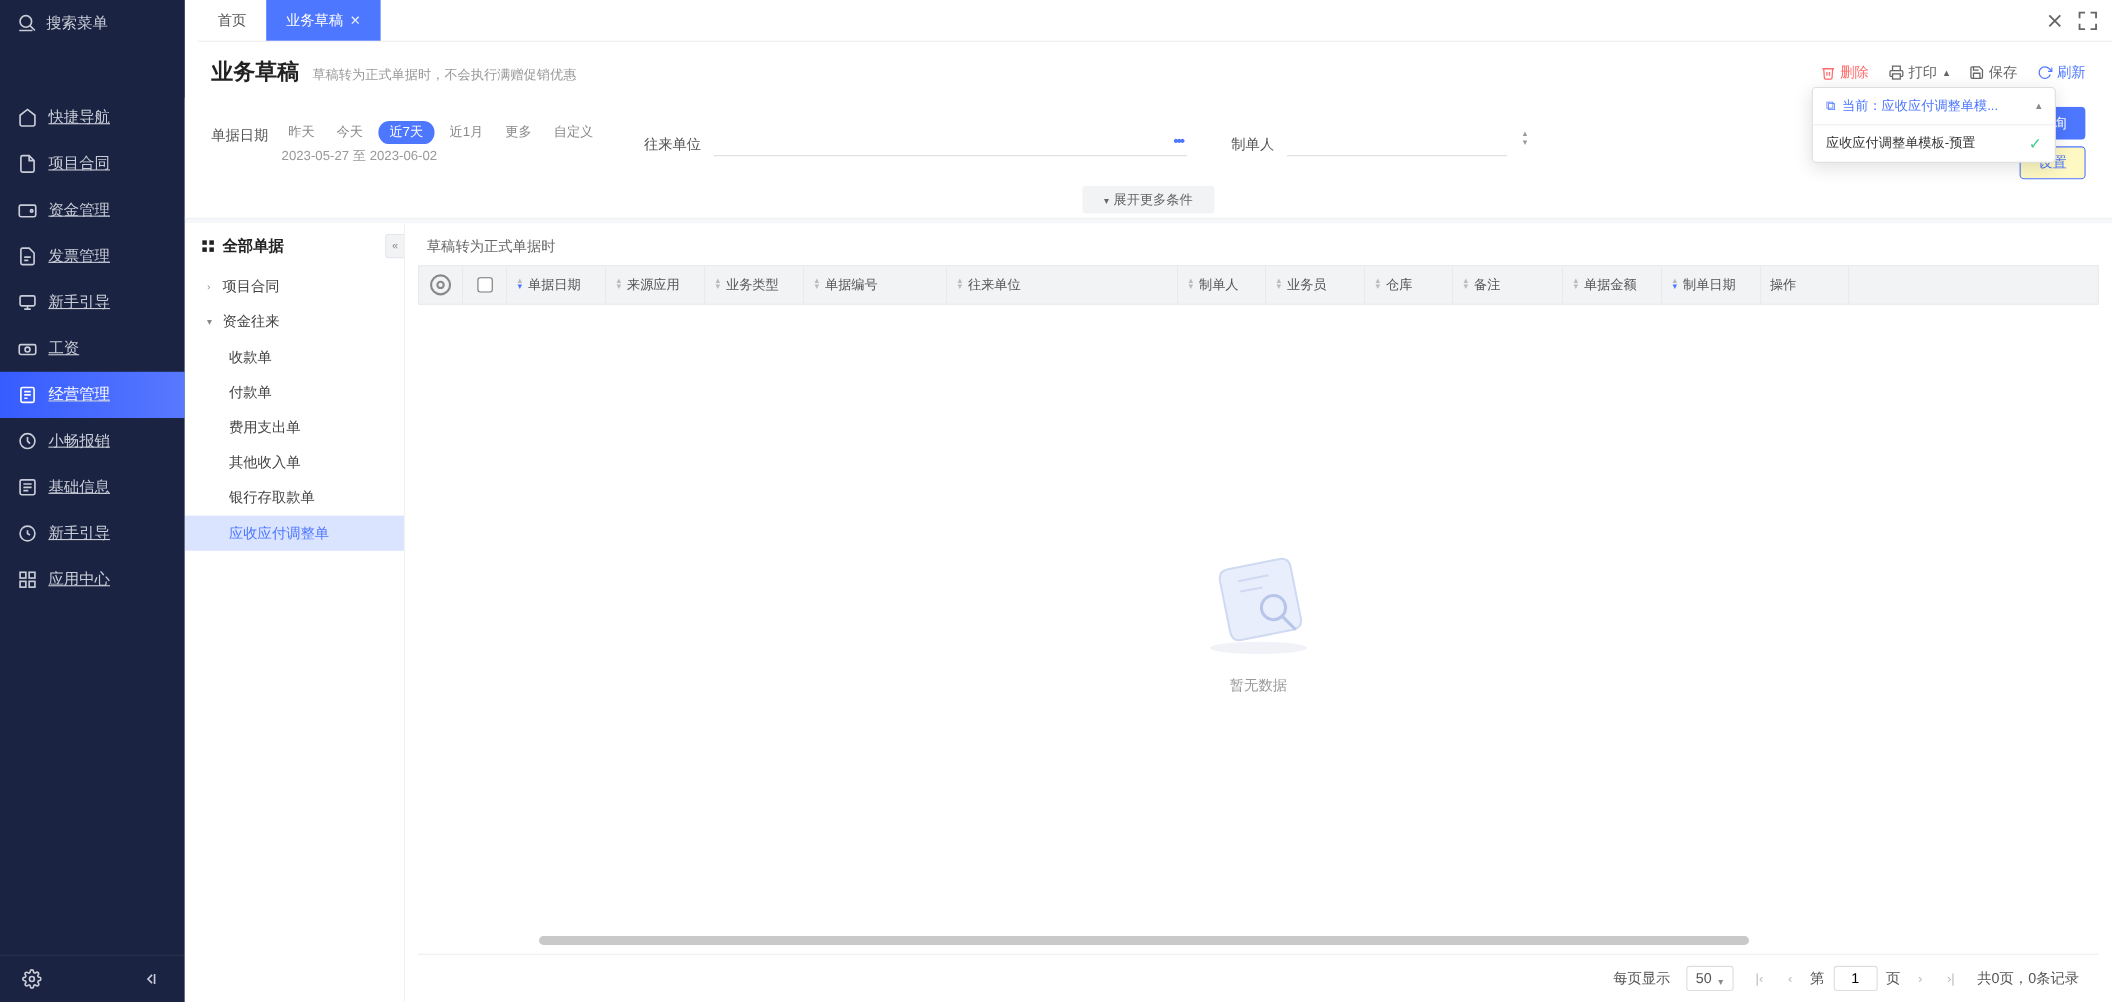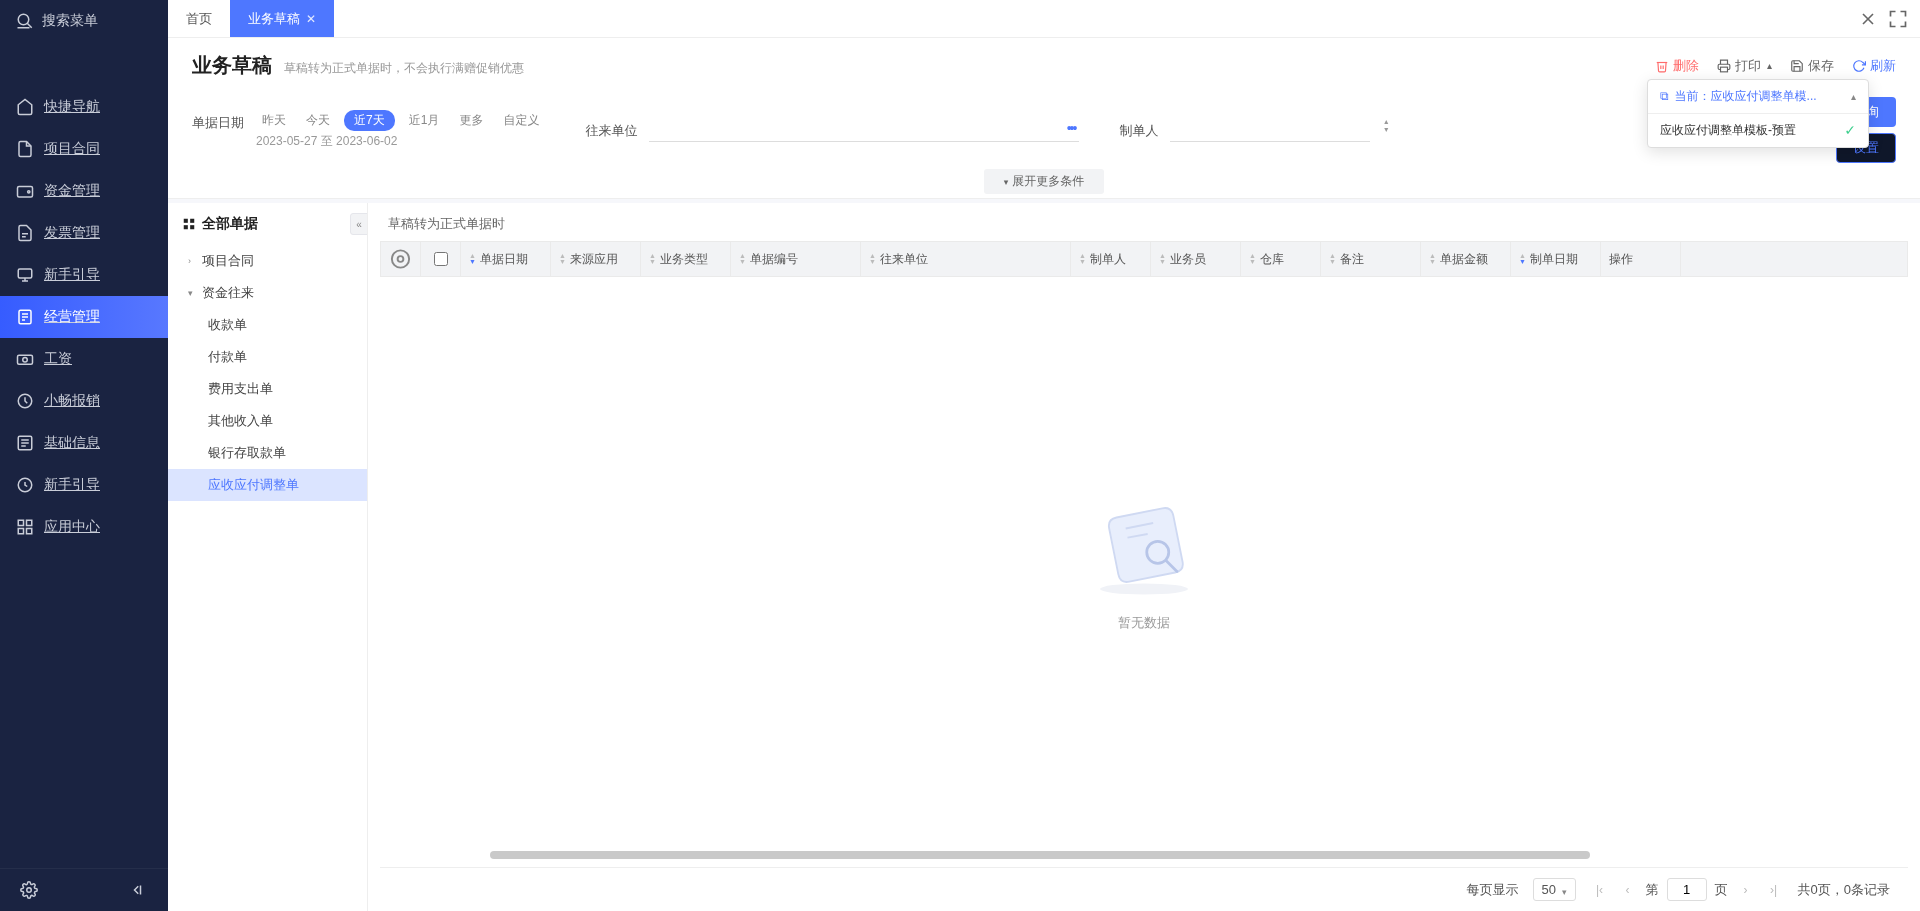--- a/index.html
+++ b/index.html
@@ -14,21 +14,21 @@
 .sidebar-item { display: flex; align-items: center; padding: 12px 16px; gap: 10px; cursor: pointer; font-size: 14px; }
 .sidebar-item.active { background: linear-gradient(90deg, #365cff 0%, #5878ff 100%); color: #fff; }
 .sidebar-item .icon { width: 18px; height: 18px; display: inline-flex; align-items: center; justify-content: center; flex-shrink: 0; }
 .sidebar-footer { display: flex; justify-content: space-between; padding: 12px 20px; border-top: 1px solid rgba(255,255,255,0.05); }
 .sidebar-footer .icon { width: 18px; height: 18px; display: inline-flex; align-items: center; justify-content: center; cursor: pointer; color: #c9cdd8; }
 
 
 .main { flex: 1; display: flex; flex-direction: column; min-width: 0; }
 
 
-.tabs { display: flex; align-items: center; height: 38px; border-bottom: 1px solid #eee; background: #fff; }
+.tabs { display: flex; align-items: center; height: 38px; border-bottom: 1px solid #eee; background: #fff; margin-left: 12px; }
 .tab { padding: 0 18px; height: 100%; display: flex; align-items: center; gap: 6px; cursor: pointer; font-size: 13px; color: #555; }
 .tab.active { background: #4e77ff; color: #fff; }
 .tab .close { font-size: 12px; opacity: 0.85; }
 .tabs-spacer { flex: 1; }
 .tabs-right { display: flex; align-items: center; gap: 10px; padding-right: 12px; }
 .tabs-right .icon { width: 20px; height: 20px; display: inline-flex; align-items: center; justify-content: center; cursor: pointer; color: #666; }
 
 
 .page-header { display: flex; align-items: center; justify-content: space-between; padding: 14px 24px 10px; }
 .page-title-wrap { display: flex; align-items: baseline; gap: 12px; }
@@ -59,21 +59,21 @@
 .chip.active { background: #4e77ff; color: #fff; padding: 2px 10px; }
 .date-range { font-size: 12px; color: #999; }
 .filter-input-wrap { position: relative; width: 430px; }
 .filter-input { width: 100%; border: none; border-bottom: 1px solid #ddd; padding: 4px 24px 4px 4px; font-size: 13px; outline: none; background: transparent; }
 .filter-input-suffix { position: absolute; right: 4px; top: 2px; color: #4e77ff; font-size: 14px; cursor: pointer; letter-spacing: -2px; }
 .filter-select-wrap { position: relative; width: 200px; }
 .filter-select-wrap .spin { position: absolute; right: -18px; top: 0; display: flex; flex-direction: column; font-size: 8px; color: #999; cursor: pointer; line-height: 8px; }
 .filter-actions { display: flex; flex-direction: column; gap: 6px; margin-left: auto; }
 .btn { display: inline-flex; align-items: center; justify-content: center; padding: 5px 16px; border-radius: 4px; font-size: 13px; cursor: pointer; border: 1px solid transparent; }
 .btn-primary { background: #4e77ff; color: #fff; }
-.btn-outline { background: #0f172a; color: #4e77ff; border-color: #4e77ff; }
+.btn-outline { background: #fef9c3; color: #4e77ff; border-color: #4e77ff; }
 .expand-row { display: flex; justify-content: center; margin-top: 6px; }
 .expand-btn { background: #f2f3f5; padding: 4px 20px; border-radius: 3px; font-size: 12px; color: #666; cursor: pointer; display: inline-flex; align-items: center; gap: 4px; }
 .expand-btn .caret { font-size: 9px; }
 
 
 .content { flex: 1; display: flex; min-height: 0; background: #f6f7fb; padding: 4px 0 0 0; }
 .doc-tree { width: 200px; background: #fff; border-right: 1px solid #eee; position: relative; overflow-y: auto; }
 .doc-tree-header { display: flex; align-items: center; gap: 6px; padding: 12px 14px; font-size: 14px; font-weight: 600; color: #222; }
 .doc-tree-header .icon { width: 14px; height: 14px; }
 .collapse-handle { position: absolute; right: -1px; top: 10px; width: 18px; height: 22px; background: #f2f3f5; border: 1px solid #e5e6eb; border-radius: 3px 0 0 3px; display: flex; align-items: center; justify-content: center; font-size: 10px; color: #888; cursor: pointer; }
@@ -163,39 +163,39 @@
         <div class="sidebar-item">
           <span class="icon">
             <svg viewBox="0 0 24 24" fill="none" stroke="currentColor" stroke-width="2">
               <rect x="3" y="4" width="18" height="12" rx="2"></rect>
               <line x1="8" y1="20" x2="16" y2="20"></line>
               <line x1="12" y1="16" x2="12" y2="20"></line>
             </svg>
           </span>
           <span>新手引导</span>
         </div>
+        <div class="sidebar-item">
+          <span class="icon">
+            <svg viewBox="0 0 24 24" fill="none" stroke="currentColor" stroke-width="2">
+              <rect x="2" y="7" width="20" height="12" rx="2"></rect>
+              <circle cx="12" cy="13" r="3"></circle>
+            </svg>
+          </span>
+          <span>工资</span>
+        </div>
         <div class="sidebar-item active">
           <span class="icon">
             <svg viewBox="0 0 24 24" fill="none" stroke="currentColor" stroke-width="2">
               <rect x="4" y="3" width="16" height="18" rx="2"></rect>
               <line x1="8" y1="8" x2="16" y2="8"></line>
               <line x1="8" y1="12" x2="16" y2="12"></line>
               <line x1="8" y1="16" x2="12" y2="16"></line>
             </svg>
           </span>
           <span>经营管理</span>
-        </div>
-        <div class="sidebar-item">
-          <span class="icon">
-            <svg viewBox="0 0 24 24" fill="none" stroke="currentColor" stroke-width="2">
-              <rect x="2" y="7" width="20" height="12" rx="2"></rect>
-              <circle cx="12" cy="13" r="3"></circle>
-            </svg>
-          </span>
-          <span>工资</span>
         </div>
         <div class="sidebar-item">
           <span class="icon">
             <svg viewBox="0 0 24 24" fill="none" stroke="currentColor" stroke-width="2">
               <circle cx="12" cy="12" r="9"></circle>
               <path d="M12 7v5l3 3"></path>
             </svg>
           </span>
           <span>小畅报销</span>
         </div>

